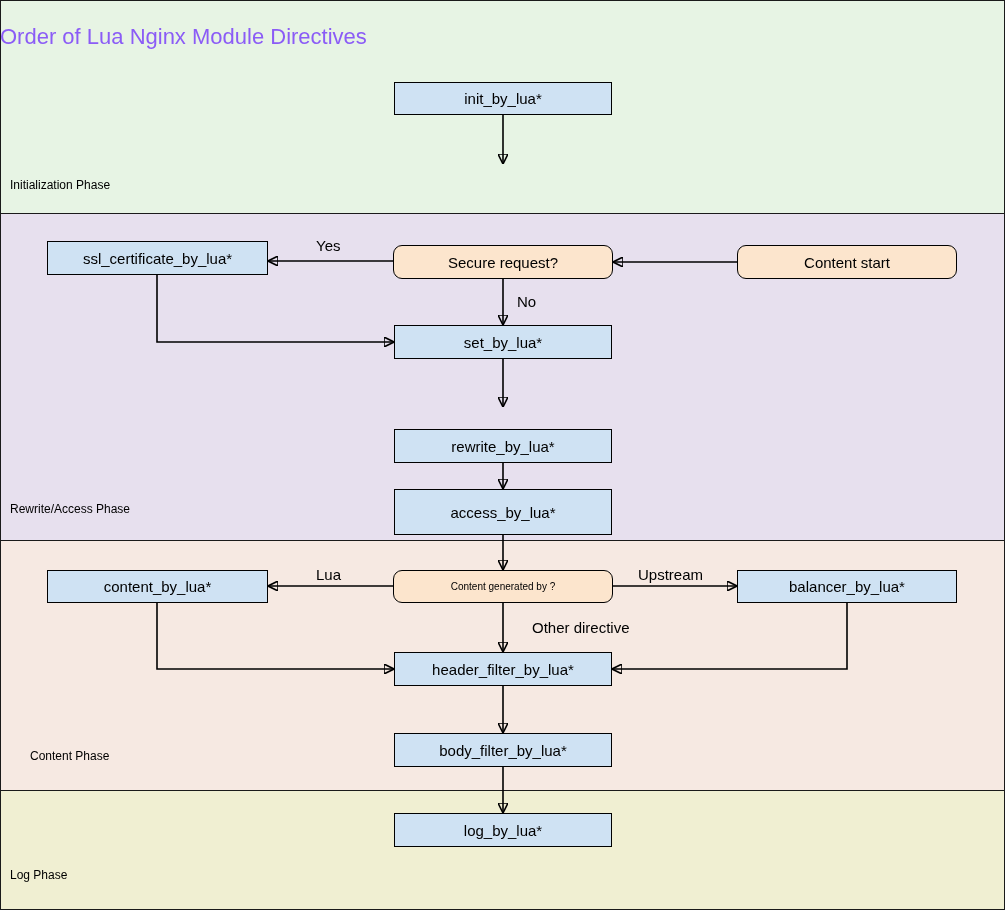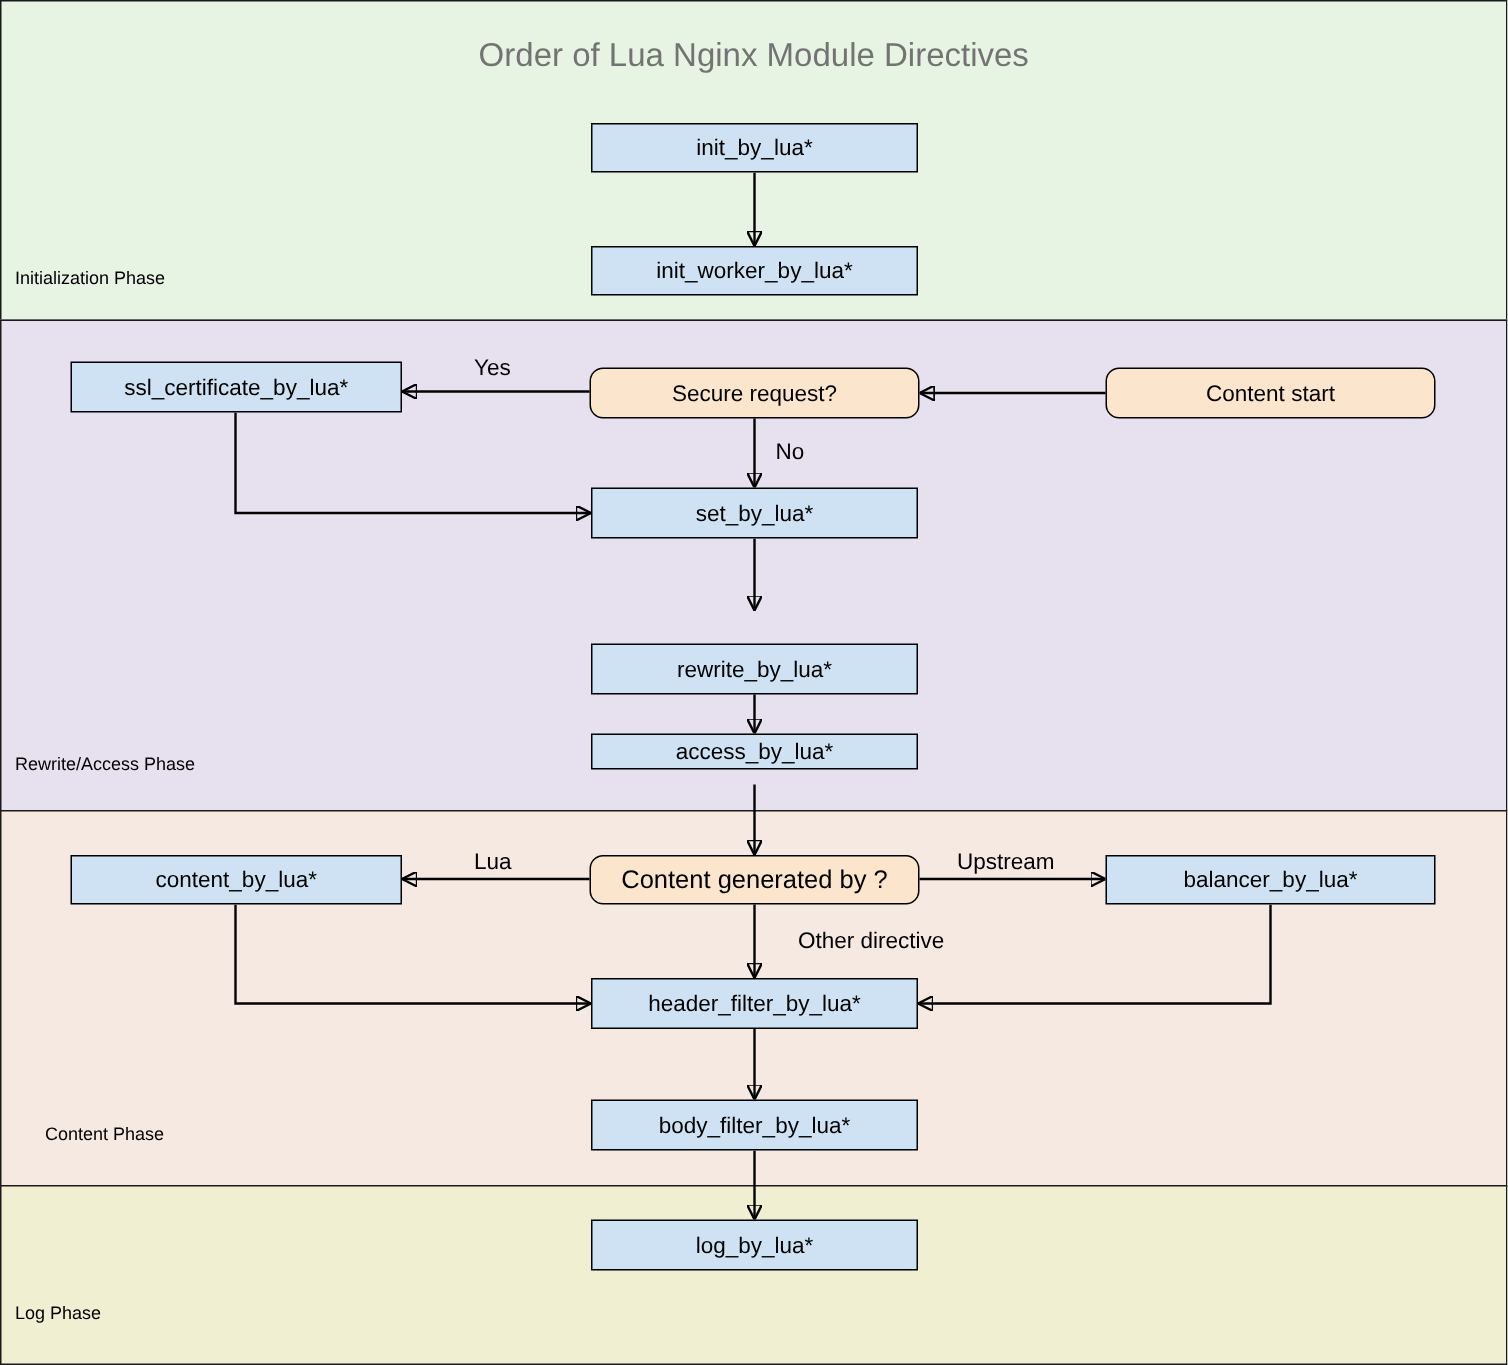--- a/index.html
+++ b/index.html
@@ -24,23 +24,23 @@
   .phase-init    { top: 0;     height: 214px; background: var(--phase-init-bg, #e7f4e4); }
   .phase-rewrite { top: 213px; height: 328px; background: var(--phase-rewrite-bg, #e7e0ee); }
   .phase-content { top: 540px; height: 251px; background: var(--phase-content-bg, #f6e9e2); }
   .phase-log     { top: 790px; height: 120px; background: var(--phase-log-bg, #f0efd2); }
 
   .page-title {
     position: absolute;
     top: 24px;
     left: 0;
     width: 1005px;
-    text-align: center;
+    text-align: left;
     font-size: 22px;
-    color: #737373;
+    color: #8b5cf6;
   }
   .phase-label {
     position: absolute;
     font-size: 12px;
     color: #000;
     white-space: nowrap;
   }
   .node {
     position: absolute;
     box-sizing: border-box;
@@ -48,21 +48,21 @@
     display: flex;
     align-items: center;
     justify-content: center;
     font-size: 15px;
     color: #000;
     text-align: center;
     white-space: nowrap;
   }
   .process  { background: var(--process-box-bg, #cfe2f3); }
   .decision { background: var(--decision-box-bg, #fce5cd); border-radius: 9px; }
-  .small-text { font-size: 17px; }
+  .small-text { font-size: 10px; }
 
   .edge-label {
     position: absolute;
     font-size: 15px;
     color: #000;
     white-space: nowrap;
   }
   svg.arrows {
     position: absolute;
     top: 0;
@@ -111,28 +111,27 @@
     <path d="M393 586 L268 586" marker-end="url(#arrow)"></path>
     <path d="M613 586 L737 586" marker-end="url(#arrow)"></path>
     <path d="M503 603 L503 652" marker-end="url(#arrow)"></path>
     <path d="M157 603 L157 669 L394 669" marker-end="url(#arrow)"></path>
     <path d="M847 603 L847 669 L612 669" marker-end="url(#arrow)"></path>
     <path d="M503 686 L503 733" marker-end="url(#arrow)"></path>
     <path d="M503 767 L503 813" marker-end="url(#arrow)"></path>
   </svg>
 
   <div class="node process" style="left:394px; top:82px;  width:218px; height:33px;">init_by_lua*</div>
-  <div class="node process" style="left:394px; top:164px; width:218px; height:33px;">init_worker_by_lua*</div>
 
   <div class="node process" style="left:47px;  top:241px; width:221px; height:34px;">ssl_certificate_by_lua*</div>
   <div class="node decision" style="left:393px; top:245px; width:220px; height:34px;">Secure request?</div>
   <div class="node decision" style="left:737px; top:245px; width:220px; height:34px;">Content start</div>
   <div class="node process" style="left:394px; top:325px; width:218px; height:34px;">set_by_lua*</div>
   <div class="node process" style="left:394px; top:407px; width:218px; height:34px;margin-top:22px;">rewrite_by_lua*</div>
-  <div class="node process" style="left:394px; top:489px; width:218px; height:24px;">access_by_lua*</div>
+  <div class="node process" style="left:394px; top:489px; width:218px; height:46px;">access_by_lua*</div>
 
   <div class="node process" style="left:47px;  top:570px; width:221px; height:33px;">content_by_lua*</div>
   <div class="node decision small-text" style="left:393px; top:570px; width:220px; height:33px;">Content generated by ?</div>
   <div class="node process" style="left:737px; top:570px; width:220px; height:33px;">balancer_by_lua*</div>
   <div class="node process" style="left:394px; top:652px; width:218px; height:34px;">header_filter_by_lua*</div>
   <div class="node process" style="left:394px; top:733px; width:218px; height:34px;">body_filter_by_lua*</div>
 
   <div class="node process" style="left:394px; top:813px; width:218px; height:34px;">log_by_lua*</div>
 
   <div class="edge-label" style="left:316px; top:237px;">Yes</div>

